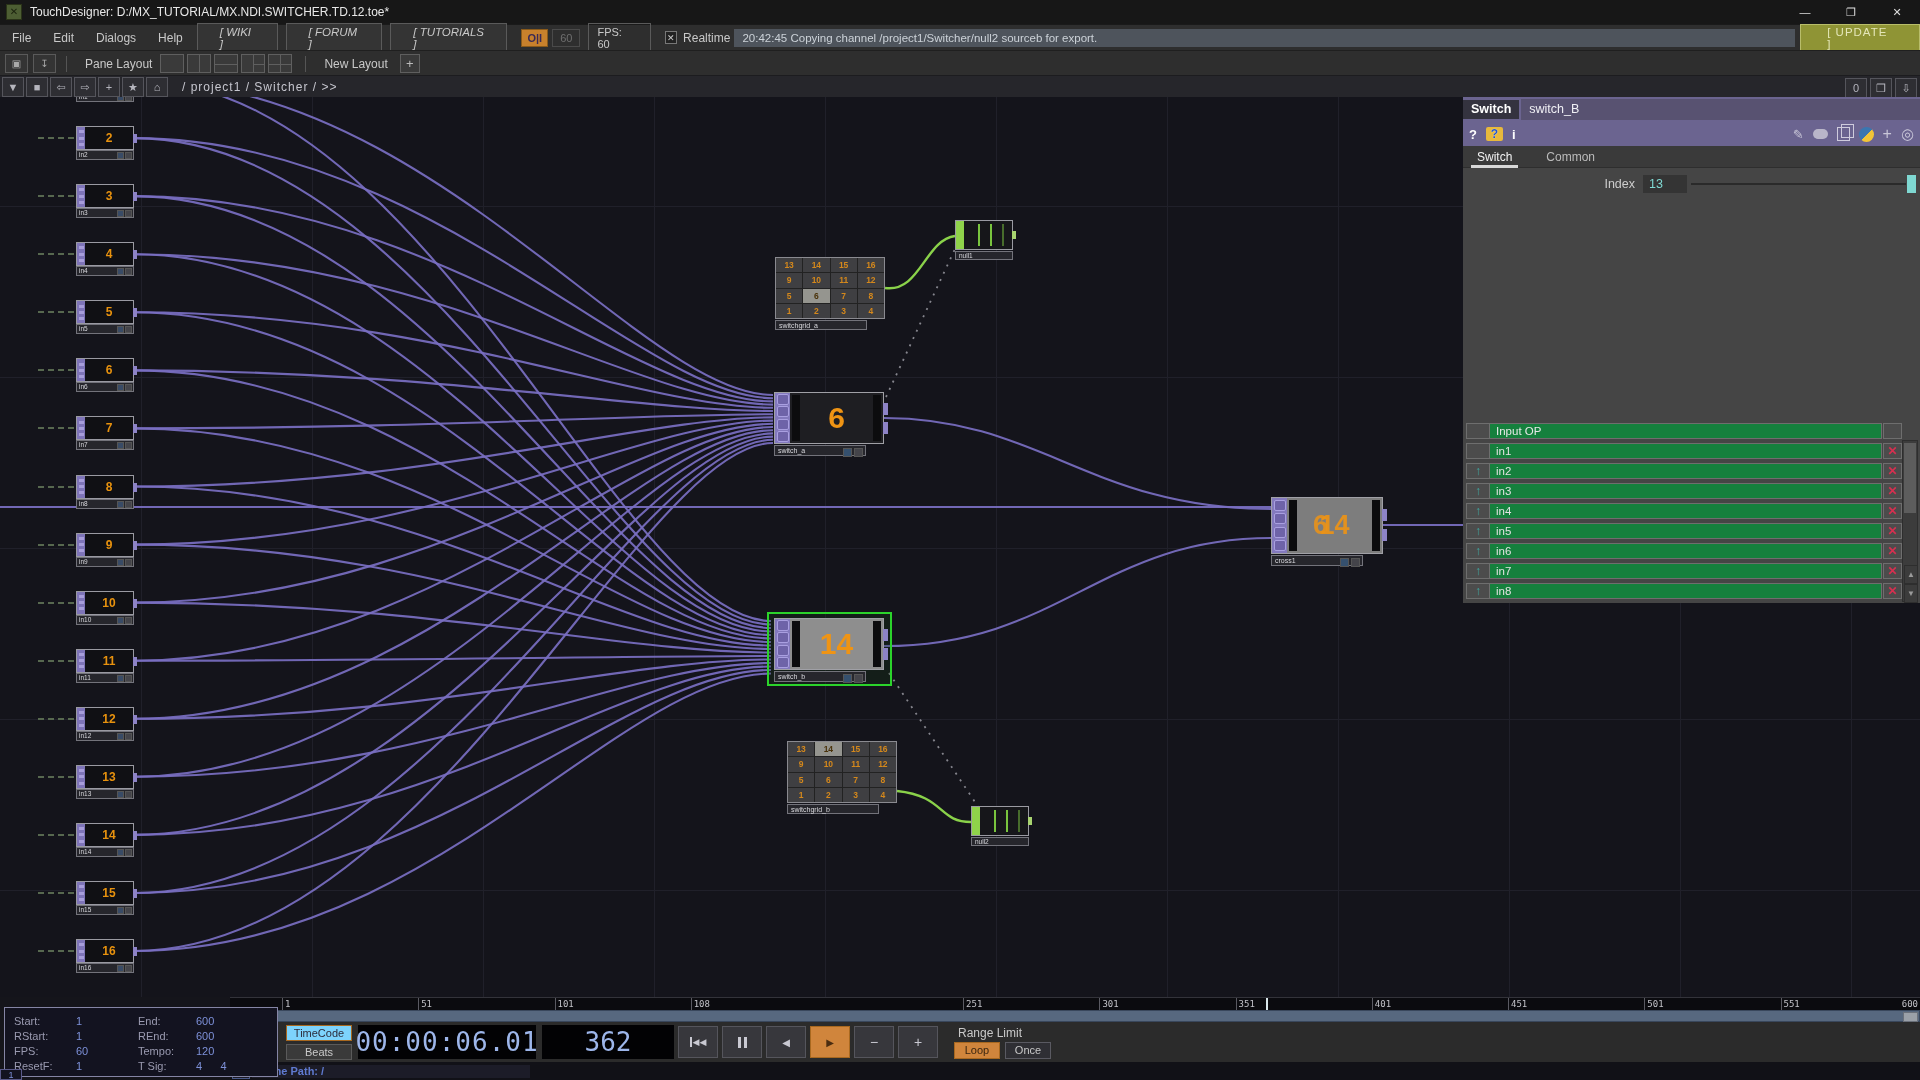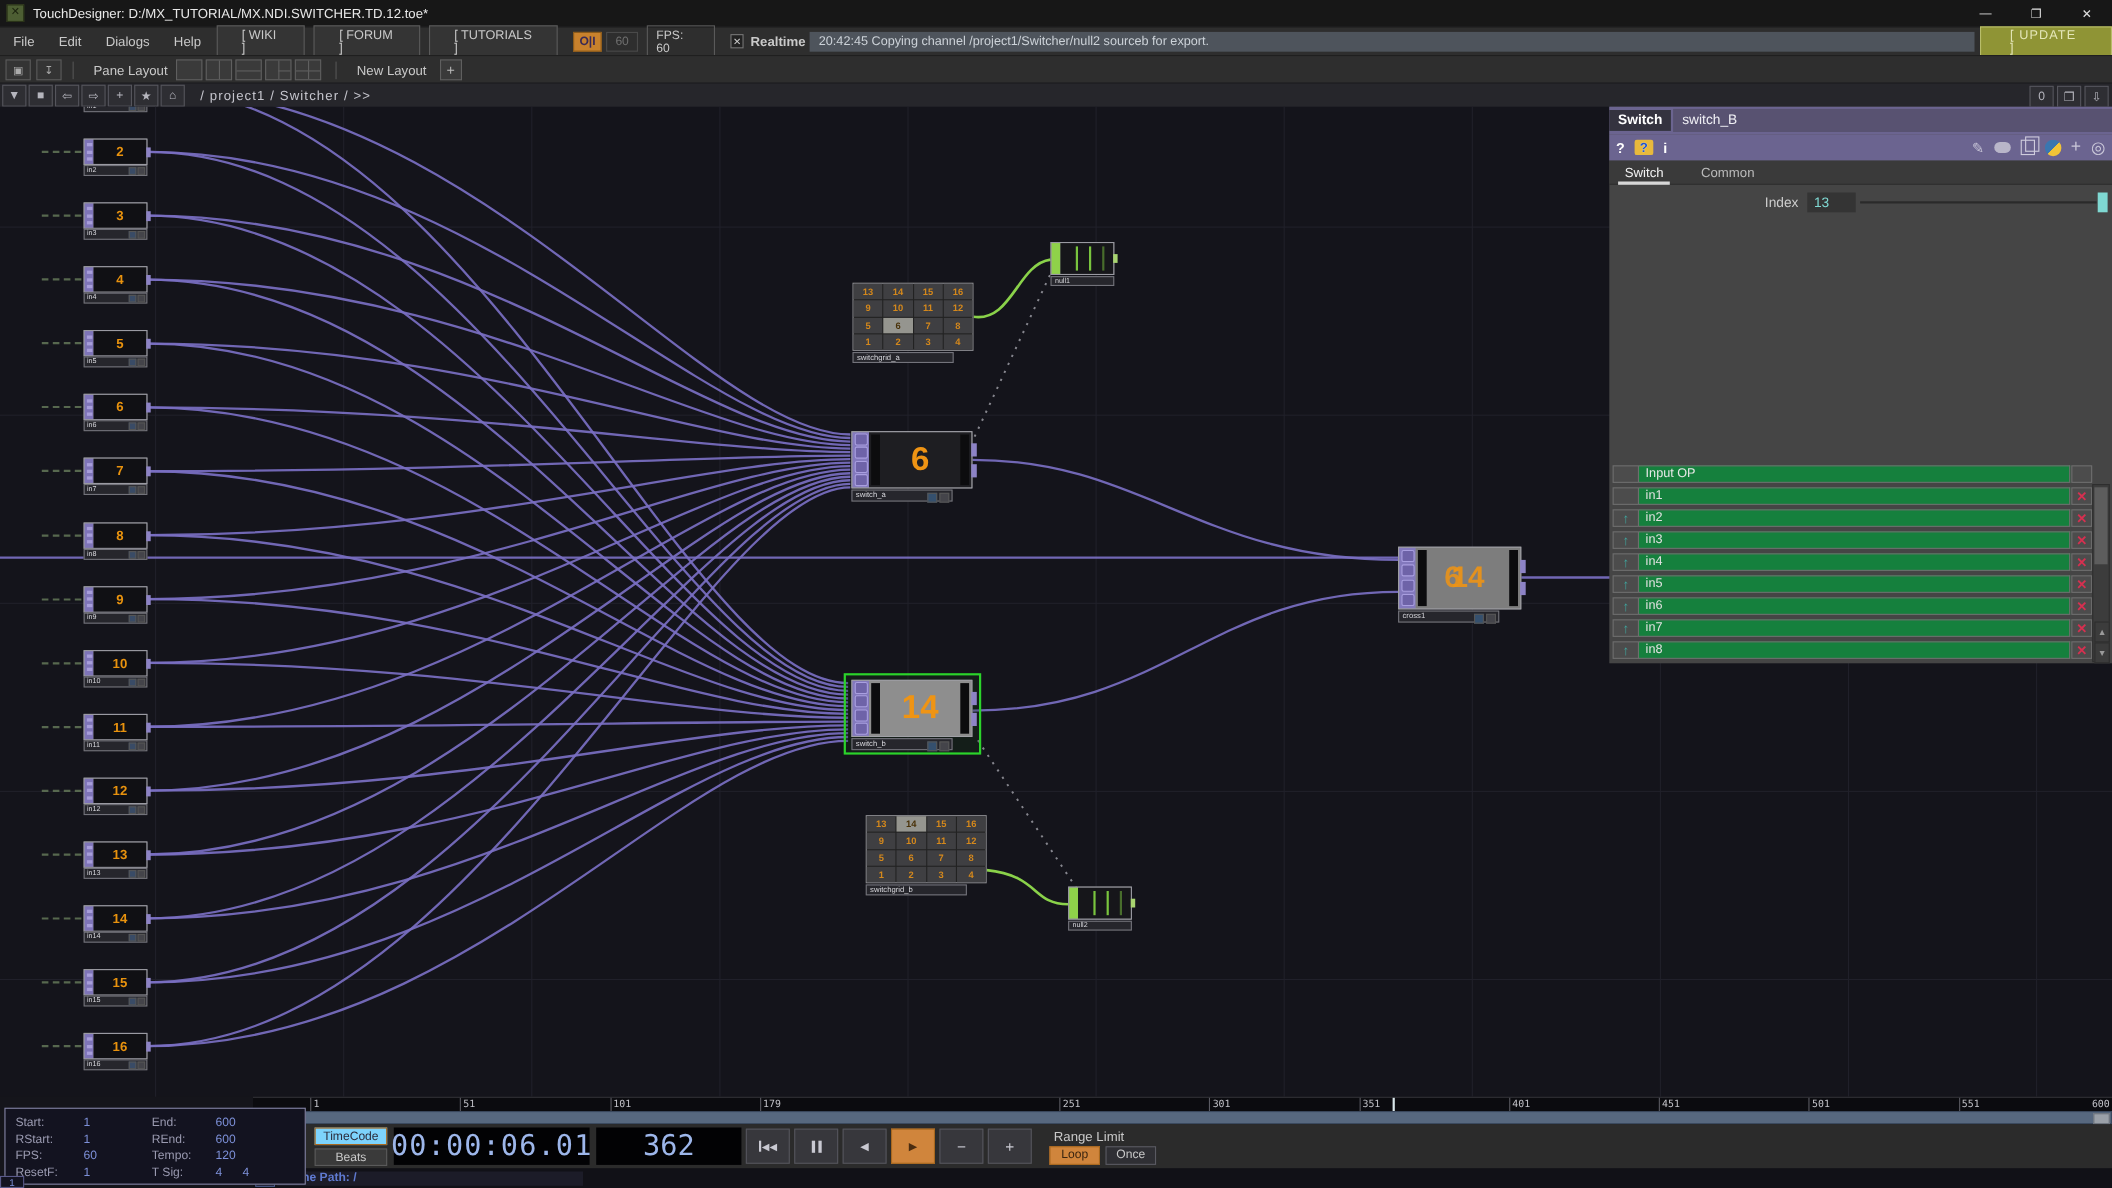--- a/index.html
+++ b/index.html
@@ -14,29 +14,29 @@
   .titlebar .title{font-size:12px;color:#e8e8e8;}
   .win-controls{position:absolute;right:0;top:0;height:24px;display:flex;}
   .win-btn{width:46px;height:24px;display:flex;align-items:center;justify-content:center;
            color:#ddd;font-size:11px;cursor:default;}
   
   .menubar{position:absolute;left:0;top:24px;width:1920px;height:26px;background:#2e2e2e;
            border-top:1px solid #1a1a1a;display:flex;align-items:center;font-size:12px;color:#c9c9c9;
            box-sizing:border-box;}
   .menu-items{display:flex;gap:22px;padding:0 14px 0 12px;}
   .menu-item{cursor:default;}
-  .menu-link-buttons{display:flex;gap:8px;}
+  .menu-link-buttons{display:flex;gap:8px;font-style:italic;}
   .menu-link-btn{border:1px solid #5a5a5a;background:#343434;padding:2px 22px;font-size:11.5px;color:#c9c9c9;}
   .oi-btn{margin-left:14px;background:#c8812c;border:1px solid #8a5a1a;color:#3a2a55;font-weight:bold;
           font-size:11px;padding:2px 5px;}
   .fps-dim{margin-left:4px;border:1px solid #4a4a4a;color:#6f6f6f;font-size:11px;padding:2px 7px;}
   .fps-box{margin-left:8px;border:1px solid #5a5a5a;font-size:11px;padding:2px 14px 2px 8px;}
   .rt-check{margin-left:14px;width:11px;height:11px;border:1px solid #777;display:inline-flex;
             align-items:center;justify-content:center;font-size:9px;color:#ccc;background:#222;}
-  .rt-label{margin-left:6px;font-size:12px;font-weight:bold;}
+  .rt-label{margin-left:6px;font-size:12px;}
   .status-bar{margin-left:4px;width:1105px;height:18px;background:#4e545c;color:#ccd2d8;
               font-size:11.5px;line-height:18px;padding-left:8px;box-sizing:border-box;
               white-space:nowrap;overflow:hidden;}
   .update-btn{margin-left:5px;background:#8f9435;border:1px solid #b8bd6a;color:#e4e6b8;
               font-size:11.5px;padding:1px 26px;letter-spacing:1px;}
   
   .toolbar2{position:absolute;left:0;top:50px;width:1920px;height:25px;background:#2e2e2e;
             border-top:1px solid #1f1f1f;display:flex;align-items:center;font-size:12px;}
   .tb-btn{width:21px;height:17px;border:1px solid #5a5a5a;background:#343434;margin-left:5px;
           display:flex;align-items:center;justify-content:center;color:#aaa;font-size:10px;}
@@ -826,21 +826,21 @@
     <div class="scr-btns">
       <div>▲</div>
       <div>▼</div>
     </div>
   </div>
 
   <div id="ruler">
       <div class="tick" style="left: 52px;">1</div>
       <div class="tick" style="left: 188.2px;">51</div>
       <div class="tick" style="left: 324.5px;">101</div>
-      <div class="tick" style="left: 460.7px;">179</div>
+      <div class="tick" style="left: 460.7px;">108</div>
       <div class="tick" style="left: 596.9px; margin-top: 44px;">201</div>
       <div class="tick" style="left: 733.1px;">251</div>
       <div class="tick" style="left: 869.4px;">301</div>
       <div class="tick" style="left: 1005.6px;">351</div>
       <div class="tick" style="left: 1141.8px;">401</div>
       <div class="tick" style="left: 1278px;">451</div>
       <div class="tick" style="left: 1414.3px;">501</div>
       <div class="tick" style="left: 1550.5px;">551</div>
       <div class="tick end" style="right: 2px;">600</div>
       <div class="playhead" style="left: 1035.6px;"></div>

